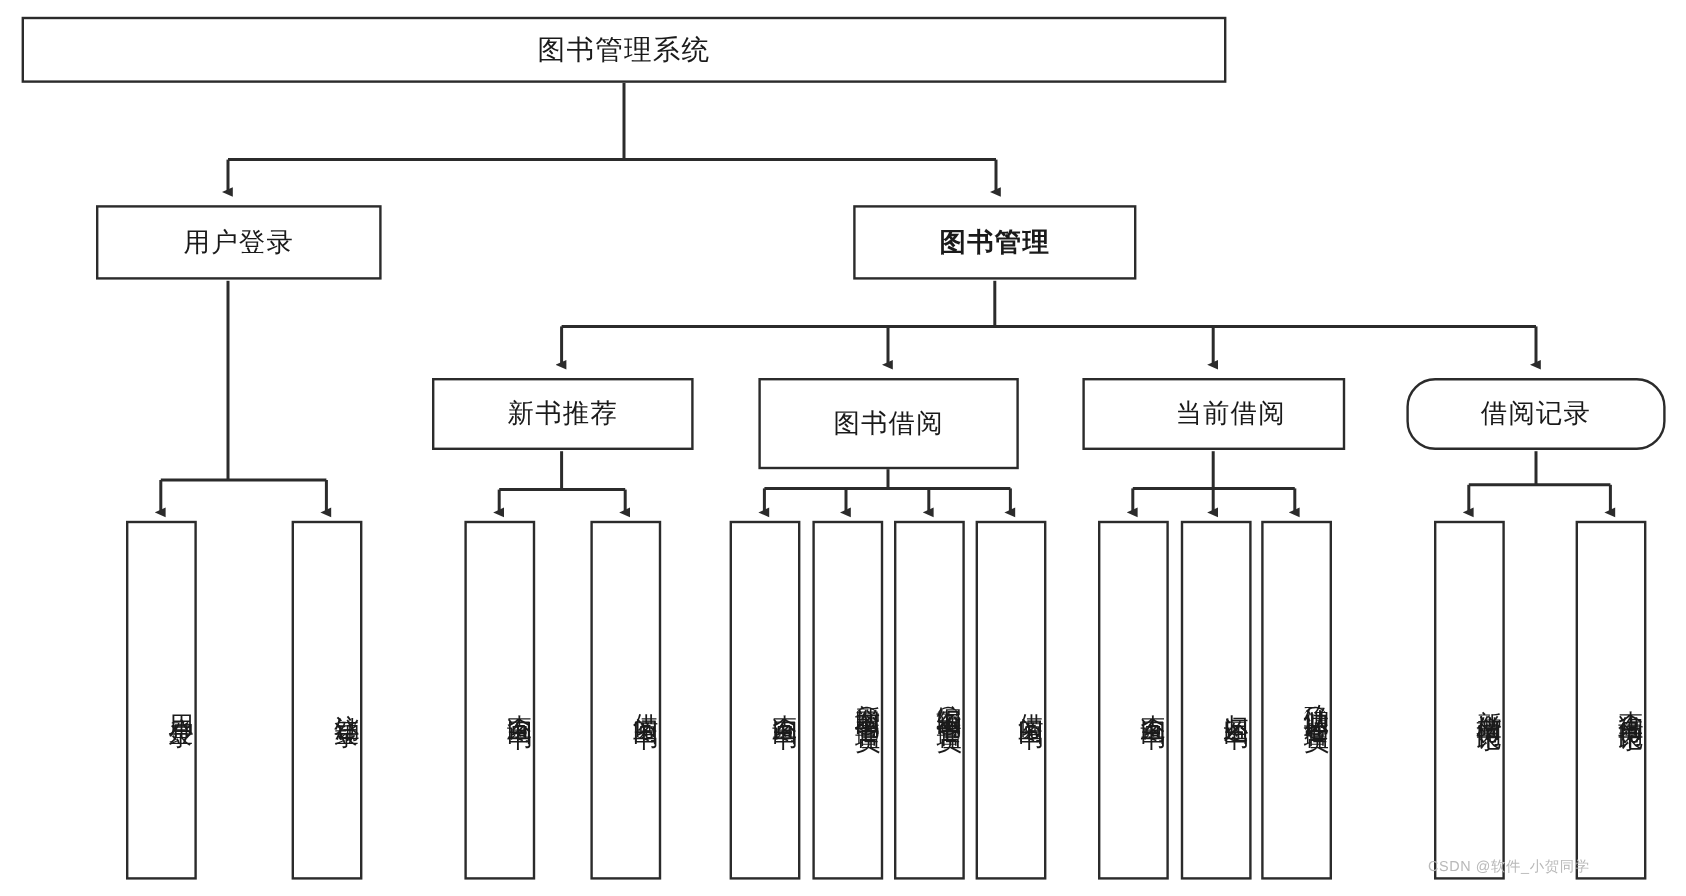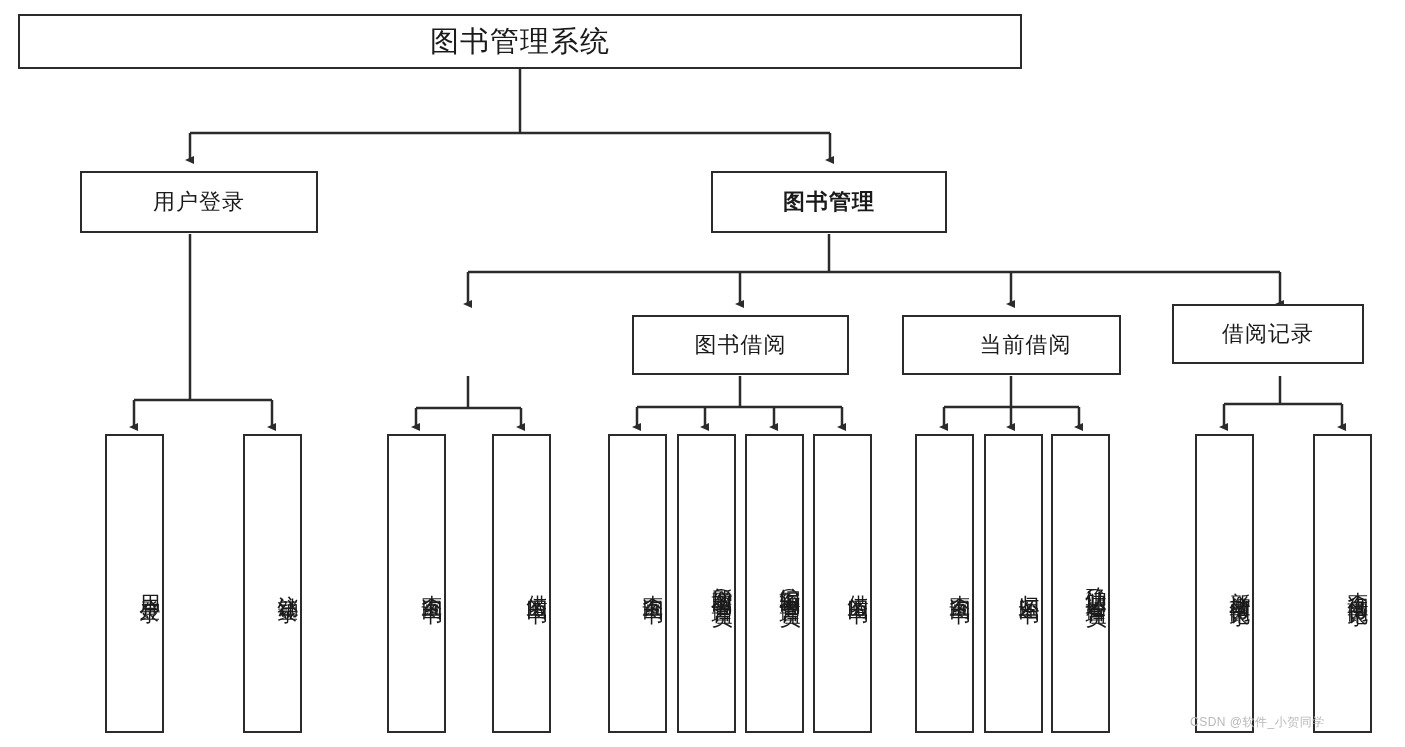--- a/index.html
+++ b/index.html
@@ -41,21 +41,21 @@
     text-align: center;
     padding-top: 6px;
     padding-bottom: 6px;
     align-items: flex-start;
     justify-content: center;
   }
   .node.v.tall {
     align-items: flex-start;
   }
   .node.root {
-    font-size: 29px;
+    font-size: 23px;
   }
   svg.links {
     position: absolute;
     left: 0;
     top: 0;
     width: 1405px;
     height: 747px;
     pointer-events: none;
   }
   .watermark {
@@ -119,23 +119,24 @@
       <path d="M1224,404 L1224,427" marker-end="url(#arrow)"></path>
       <path d="M1342,404 L1342,427" marker-end="url(#arrow)"></path>
     </g>
   </svg>
 
   <div class="node h root" style="left:18px; top:14px; width:1004px; height:55px;">图书管理系统</div>
 
   <div class="node h" style="left:80px; top:171px; width:238px; height:62px;">用户登录</div>
   <div class="node h" style="left:711px; top:171px; width:236px; height:62px;font-weight:bold;">图书管理</div>
 
-  <div class="node h" style="left:632px; top:315px; width:217px; height:60px;">图书借阅</div>
+  <div class="node h" style="left:360px; top:315px; width:218px; height:60px;">新书推荐</div>
+  <div class="node h" style="left:632px; top:315px; width:217px; height:76px;">图书借阅</div>
   <div class="node h" style="left:902px; top:315px; width:219px; height:60px;padding-left:28px;">当前借阅</div>
-  <div class="node h" style="left:1172px; top:304px; width:192px; height:60px;">借阅记录</div>
+  <div class="node h" style="left:1172px; top:315px; width:216px; height:60px;border-radius:24px;">借阅记录</div>
 
   <div class="node v" style="left:105px; top:434px; width:59px; height:299px;">用户登录</div>
   <div class="node v" style="left:243px; top:434px; width:59px; height:299px;">注销登录</div>
 
   <div class="node v" style="left:387px; top:434px; width:59px; height:299px;">查询图书</div>
   <div class="node v" style="left:492px; top:434px; width:59px; height:299px;">借阅图书</div>
 
   <div class="node v" style="left:608px; top:434px; width:59px; height:299px;">查询图书</div>
   <div class="node v tall" style="left:677px; top:434px; width:59px; height:299px;">新增图书（管理员）</div>
   <div class="node v tall" style="left:745px; top:434px; width:59px; height:299px;">编辑图书（管理员）</div>

